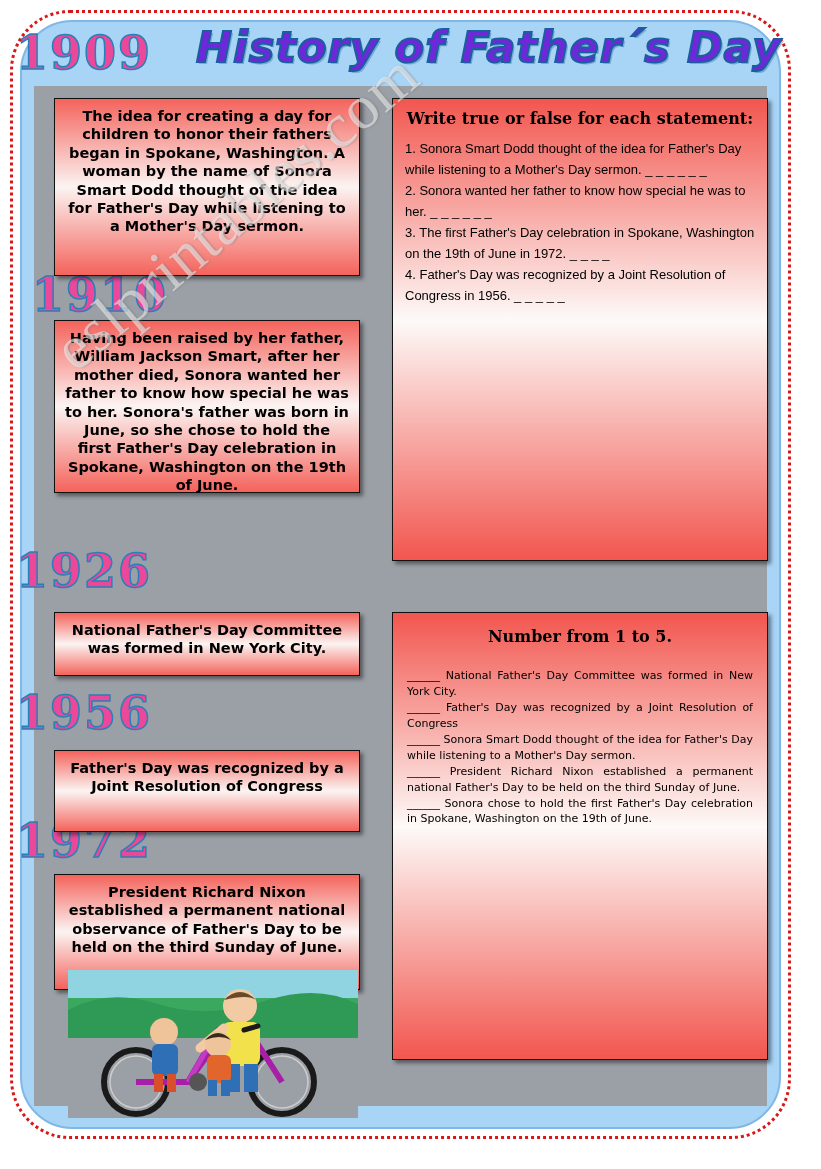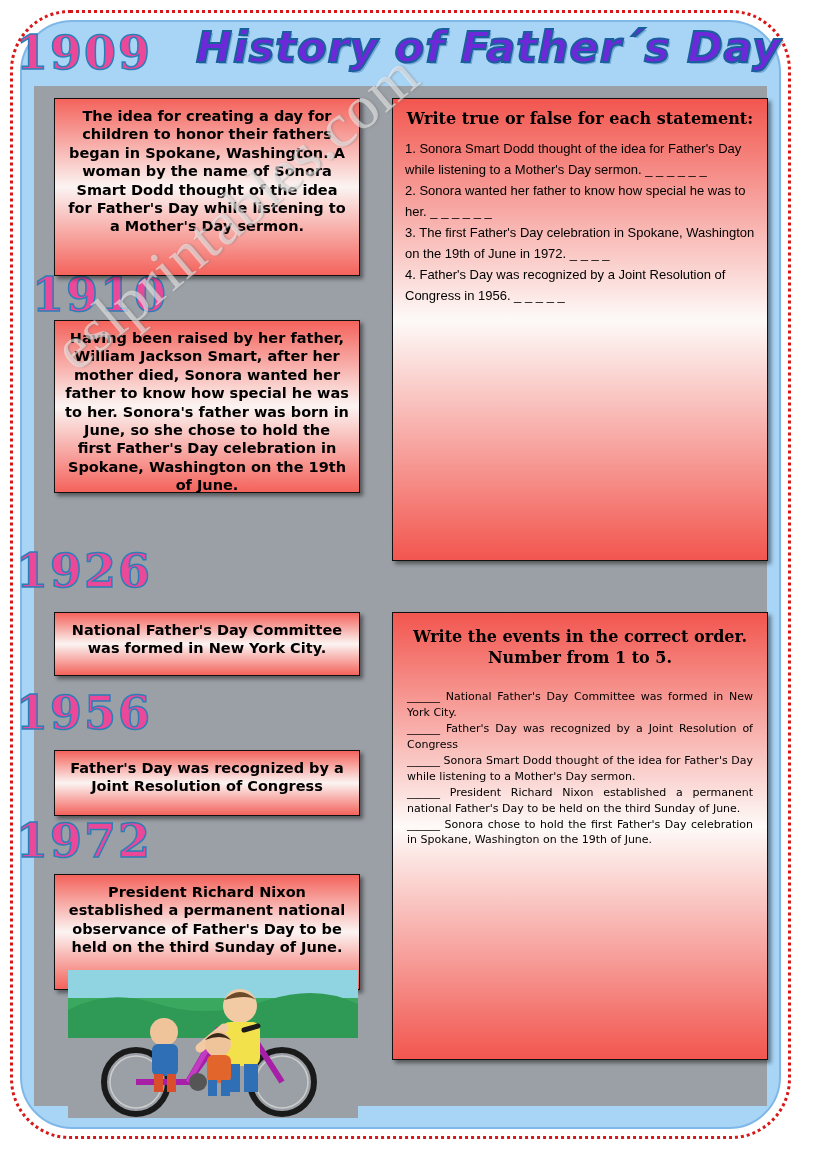--- a/index.html
+++ b/index.html
@@ -162,38 +162,37 @@
   </div>
 
   <div class="redbox" style="left:54px; top:320px; width:306px; height:173px;">
     <div class="left-text">Having been raised by her father, William Jackson Smart, after her mother died, Sonora wanted her father to know how special he was to her. Sonora's father was born in June, so she chose to hold the first Father's Day celebration in Spokane, Washington on the 19th of June.</div>
   </div>
 
   <div class="redbox" style="left:54px; top:612px; width:306px; height:64px;">
     <div class="left-text">National Father's Day Committee was formed in New York City.</div>
   </div>
 
-  <div class="redbox" style="left:54px; top:750px; width:306px; height:66px;">
+  <div class="redbox" style="left:54px; top:750px; width:306px; height:82px;">
     <div class="left-text">Father's Day was recognized by a Joint Resolution of Congress</div>
   </div>
 
   <div class="redbox" style="left:54px; top:874px; width:306px; height:116px;">
     <div class="left-text">President Richard Nixon established a permanent national observance of Father's Day to be held on the third Sunday of June.</div>
   </div>
 
   <div class="redbox redbox-solid" style="left:392px; top:98px; width:376px; height:463px; padding:10px 12px;">
     <div class="ex-title">Write true or false for each statement:</div>
     <div class="ex-line">1. Sonora Smart Dodd thought of the idea for Father's Day while listening to a Mother's Day sermon. _ _ _ _ _ _</div>
     <div class="ex-line">2. Sonora wanted her father to know how special he was to her. _ _ _ _ _ _</div>
     <div class="ex-line">3. The first Father's Day celebration in Spokane, Washington on the 19th of June in 1972. _ _ _ _</div>
     <div class="ex-line">4. Father's Day was recognized by a Joint Resolution of Congress in 1956. _ _ _ _ _</div>
   </div>
 
   <div class="redbox redbox-solid" style="left:392px; top:612px; width:376px; height:448px; padding:14px 14px;">
-    <div class="ex-title" style="margin-bottom:2px;">Write the events in the correct order.</div>
     <div class="ex-title" style="margin-bottom:22px;">Number from 1 to 5.</div>
     <div class="order-line">______ National Father's Day Committee was formed in New York City.</div>
     <div class="order-line">______ Father's Day was recognized by a Joint Resolution of Congress</div>
     <div class="order-line">______ Sonora Smart Dodd thought of the idea for Father's Day while listening to a Mother's Day sermon.</div>
     <div class="order-line">______ President Richard Nixon established a permanent national Father's Day to be held on the third Sunday of June.</div>
     <div class="order-line">______ Sonora chose to hold the first Father's Day celebration in Spokane, Washington on the 19th of June.</div>
   </div>
 
   <div class="illus">
     <svg width="290" height="148" viewBox="0 0 290 148" xmlns="http://www.w3.org/2000/svg">

